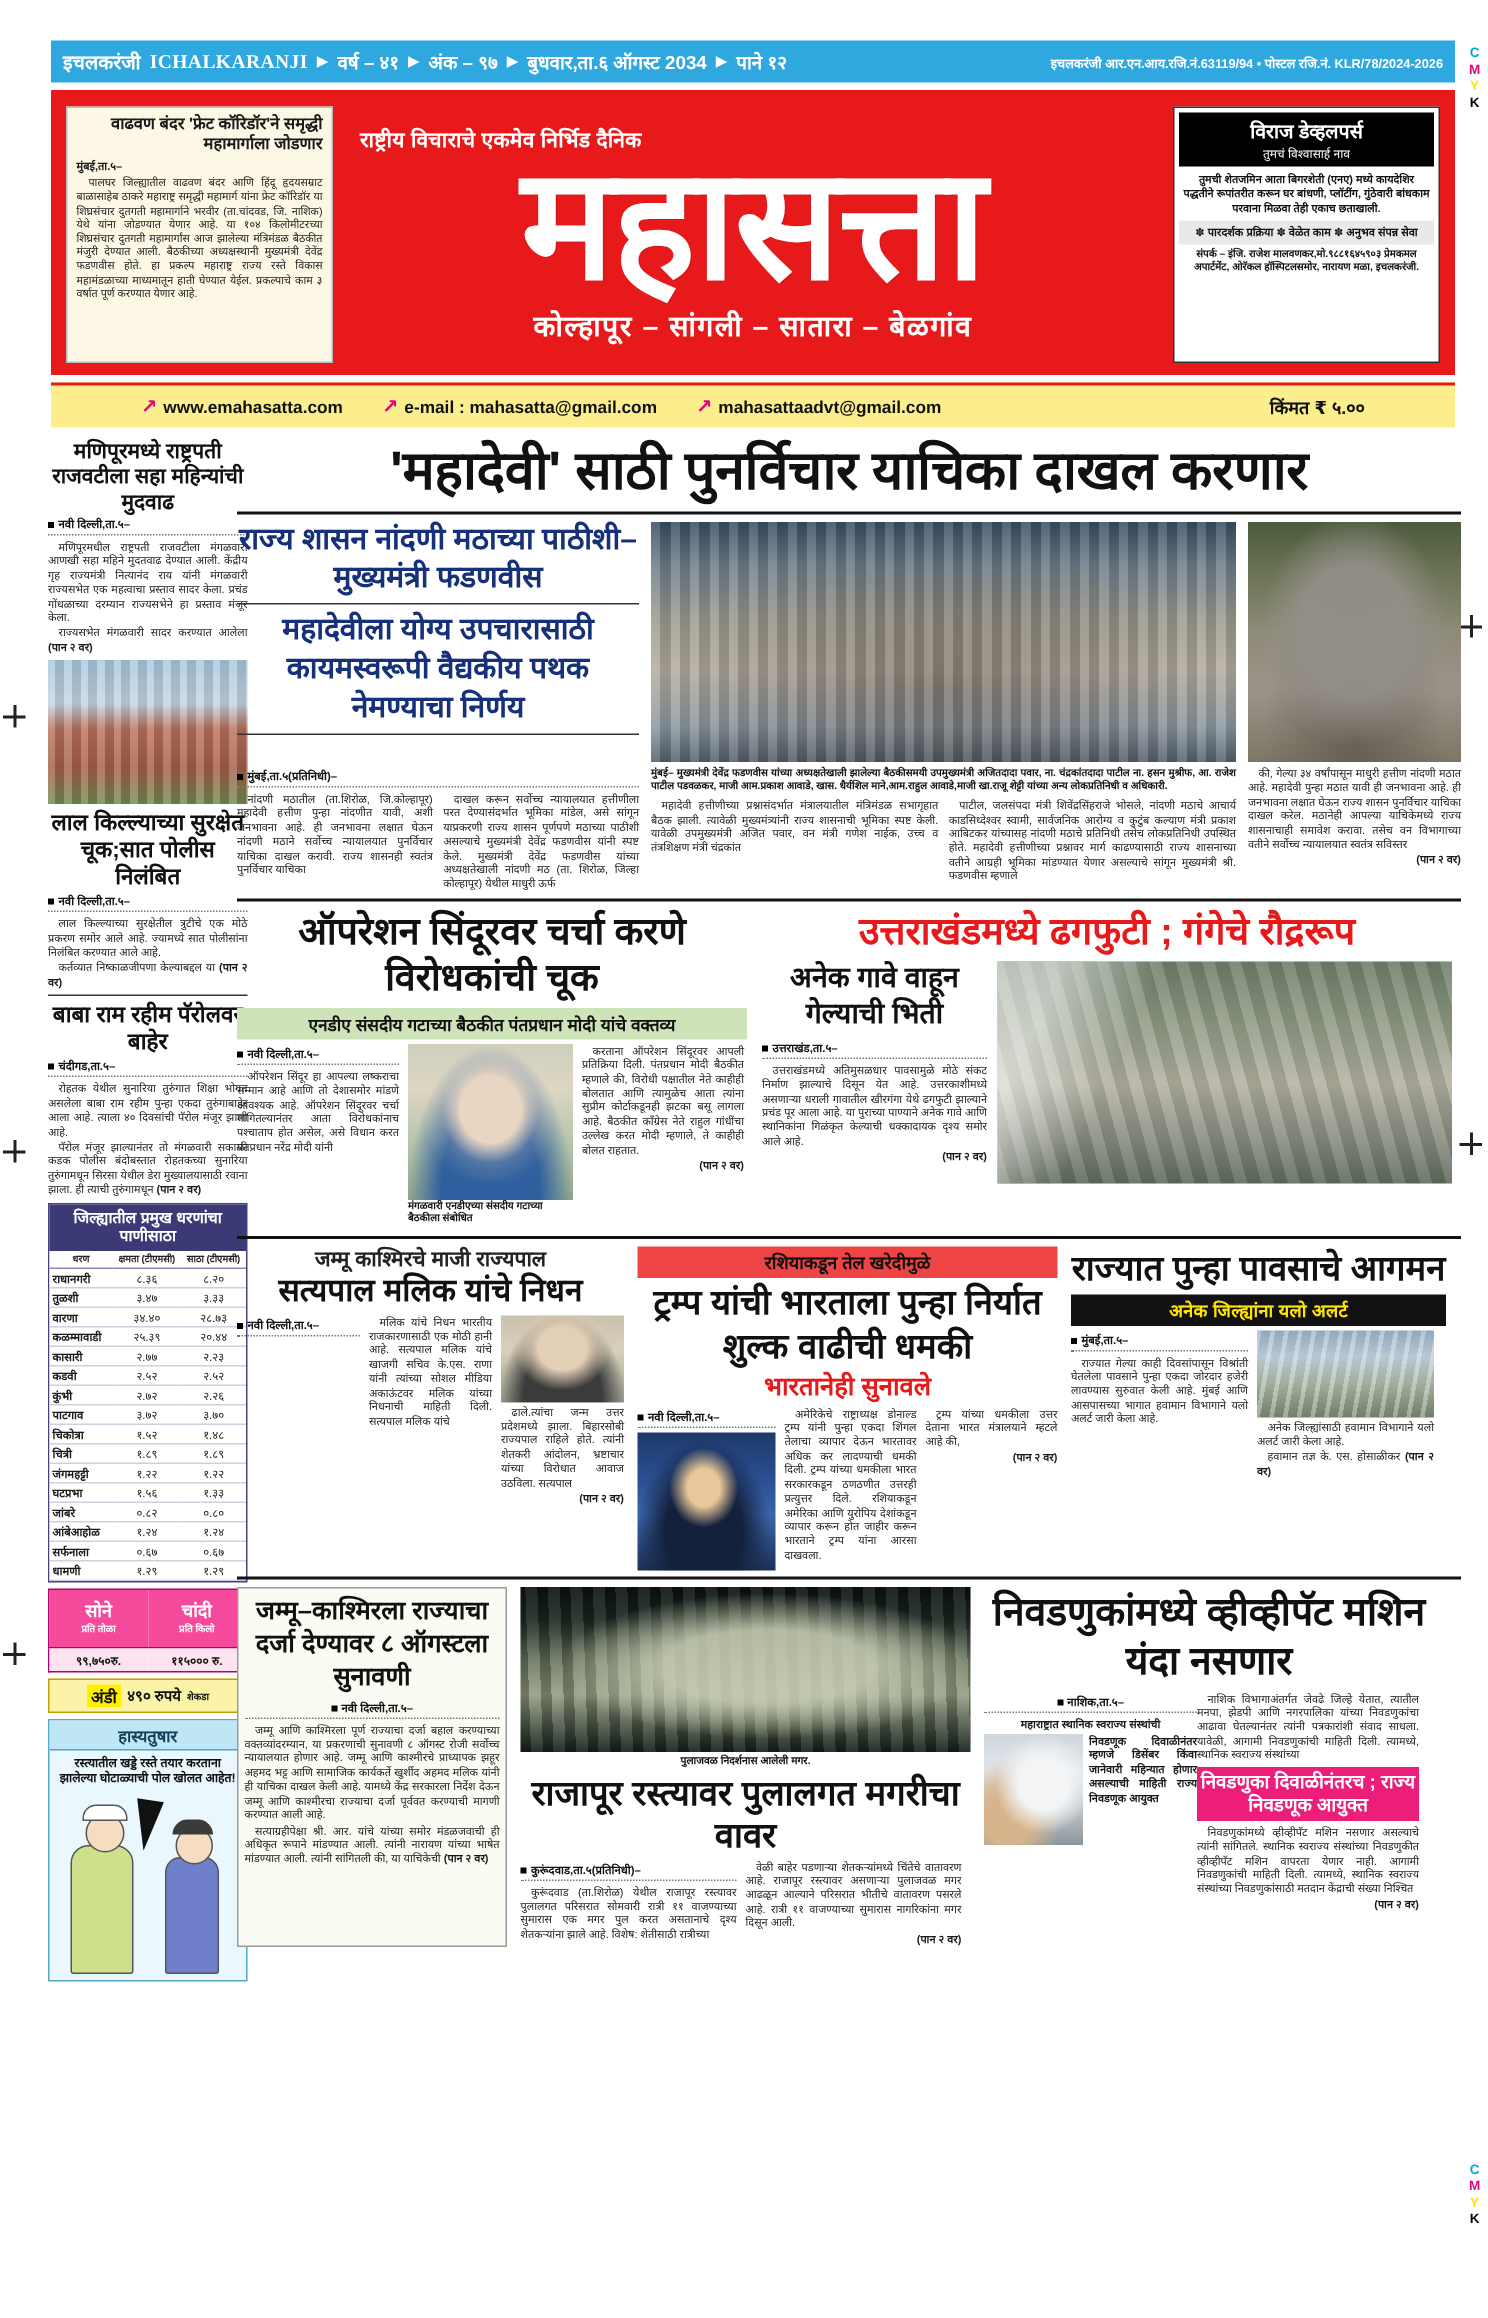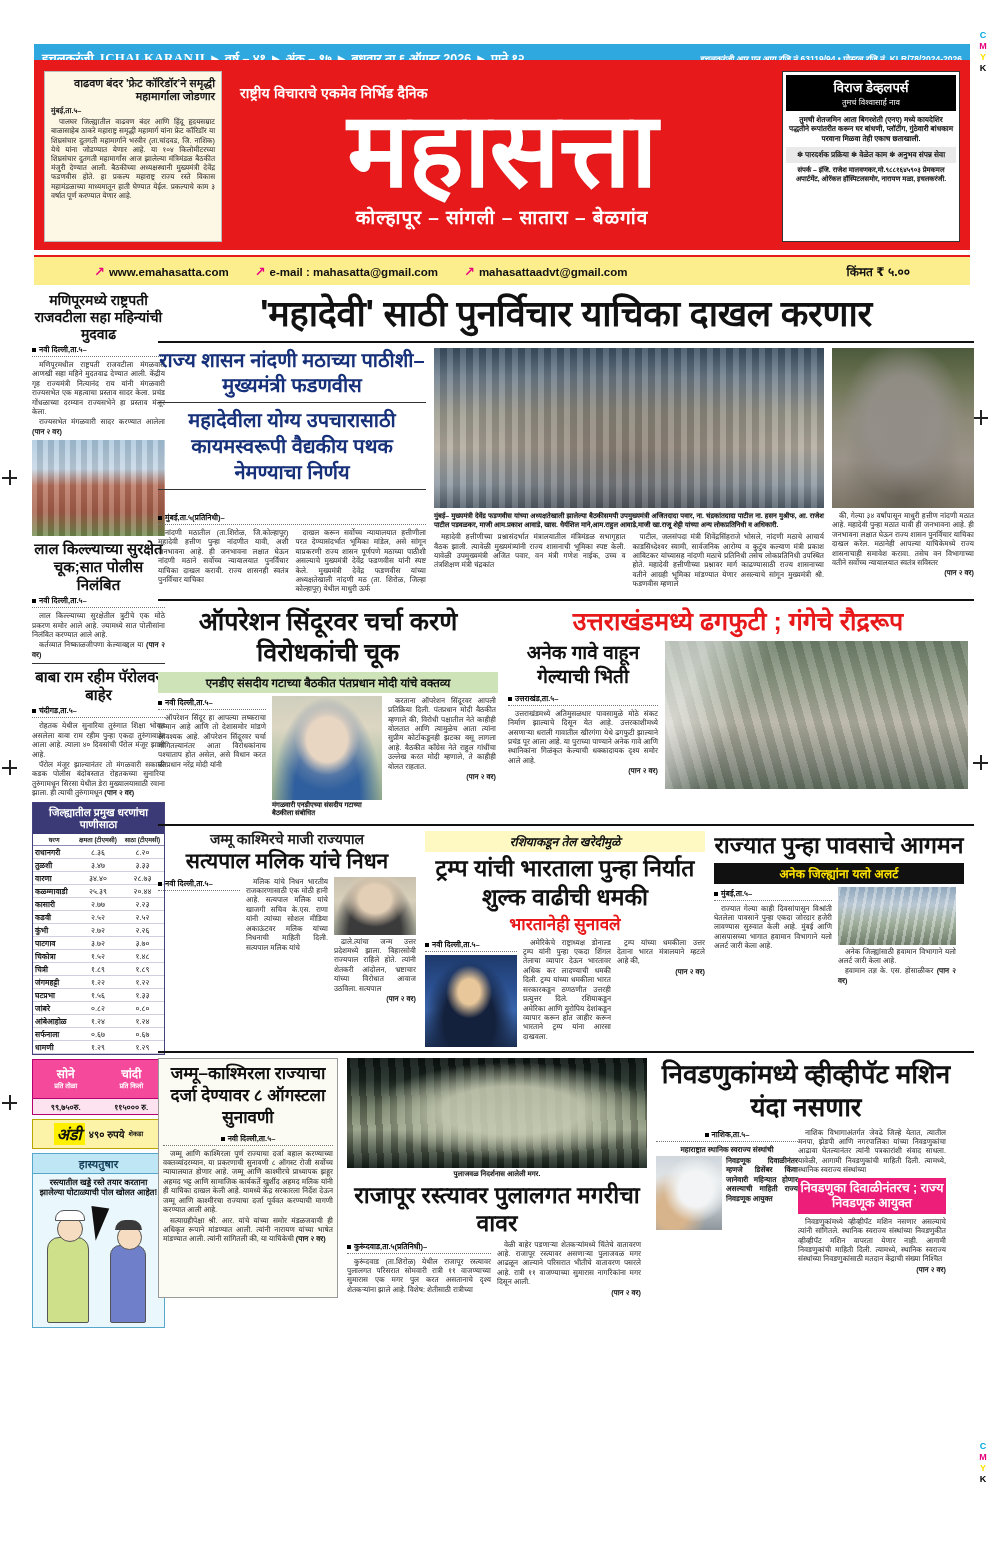--- a/index.html
+++ b/index.html
@@ -20,21 +20,21 @@
   .cmyk .c { color:#00a9e0; } .cmyk .m { color:#e6007e; }
   .cmyk .y { color:#ffe400; } .cmyk .k { color:#000; }
 
   .regmark { position:absolute; width:15px; height:15px; }
   .regmark:before, .regmark:after { content:""; position:absolute; background:#222; }
   .regmark:before { left:7px; top:0; width:1.5px; height:15px; }
   .regmark:after  { top:7px; left:0; height:1.5px; width:15px; }
 
   
   .topbar {
-    position:absolute; left:34px; top:44px; width:936px; height:28px;
+    position:absolute; left:34px; top:27px; width:936px; height:28px;
     background:#2fa8e0; color:#fff;
     display:flex; align-items:center; gap:6px;
     padding:0 8px; font-size:12.5px; font-weight:700; white-space:nowrap;
   }
   .topbar .city-mr { font-size:13px; }
   .topbar .city-en { font-size:13px; font-family:"Liberation Serif", serif; letter-spacing:.3px;}
   .topbar .sep { color:#fff; font-size:10px; }
   .topbar .reg { margin-left:auto; font-size:8.5px; font-weight:700; letter-spacing:0; }
 
   
@@ -173,21 +173,21 @@
   
   .gs { display:flex; margin-top:4px; border:1px solid #b4006e; }
   .gs > div { flex:1; background:#f5499b; color:#fff; text-align:center; padding:8px 1px; }
   .gs .lbl { font-size:12px; font-weight:900; line-height:13px; }
   .gs .unit { font-size:6.5px; font-weight:700; }
   .gs-val { display:flex; border:1px solid #b4006e; border-top:none; }
   .gs-val > div { flex:1; background:#fde3ef; text-align:center; font-size:8px;
                   font-weight:700; padding:2px 1px; color:#111; }
   .egg { margin-top:4px; border:1px solid #b9a400; background:#fdf3a8;
          display:flex; align-items:center; justify-content:center; gap:4px; padding:3px 2px; }
-  .egg .e1 { font-size:16px; font-weight:900; background:#fff000; padding:0 3px;font-style:italic; }
+  .egg .e1 { font-size:11px; font-weight:900; background:#fff000; padding:0 3px; }
   .egg .e2 { font-size:10px; font-weight:900; }
   .egg .e3 { font-size:6.5px; font-weight:700; }
 
   
   .toon { margin-top:4px; border:1px solid #55a8c9; background:#eaf7fd; }
   .toon-hd { background:#bfe6f5; color:#123e58; text-align:center; font-size:11px;
              font-weight:700; padding:2px; border-bottom:1px solid #55a8c9; }
   .toon-body { padding:4px; }
   .toon-txt { font-size:8.2px; line-height:10.5px; font-weight:700; color:#111;
               text-align:center; }
@@ -208,22 +208,22 @@
               border-left:9px solid transparent; border-right:9px solid transparent;
               border-top:34px solid #111; transform:rotate(8deg); }
 
   
   .cols2 { column-count:2; column-gap:7px; }
 
   .yellow-alert { background:#111; color:#ffe400; font-size:12px; font-weight:900;
                   text-align:center; padding:2px 2px; letter-spacing:.2px; }
   .green-band { background:#cfe3b8; font-size:11.5px; font-weight:700; text-align:center;
                 padding:3px 2px; }
-  .gray-band { background:#fef9c3; font-size:12px; font-weight:700; text-align:center;
-               padding:2px;font-style:italic; }
+  .gray-band { background:#ef4444; font-size:12px; font-weight:700; text-align:center;
+               padding:2px; }
   .pink-band { background:#ec1e79; color:#fff; font-size:12.5px; font-weight:700;
                text-align:center; padding:3px 2px; line-height:15px; }
   .red-hd { color:#e8191b; }
   .blue-hd { color:#16307a; }
 </style>
 </head>
 <body>
 
 <div class="page">
 
@@ -247,21 +247,21 @@
   <div class="regmark" style="right:4px;top:755px;"></div>
 
   <div class="topbar">
     <span class="city-mr">इचलकरंजी</span>
     <span class="city-en">ICHALKARANJI</span>
     <span class="sep">▶</span>
     <span>वर्ष – ४१</span>
     <span class="sep">▶</span>
     <span>अंक – ९७</span>
     <span class="sep">▶</span>
-    <span>बुधवार,ता.६ ऑगस्ट 2026</span>
+    <span>बुधवार,ता.६ ऑगस्ट 2034</span>
     <span class="sep">▶</span>
     <span>पाने १२</span>
     <span class="reg">इचलकरंजी आर.एन.आय.रजि.नं.63119/94 • पोस्टल रजि.नं. KLR/78/2024-2026</span>
   </div>
 
   <div class="masthead">
     <div class="mh-inner">
       <div class="mh-left">
         <h4>वाढवण बंदर 'फ्रेट कॉरिडॉर'ने समृद्धी महामार्गाला जोडणार</h4>
         <div class="dl">मुंबई,ता.५–</div>

